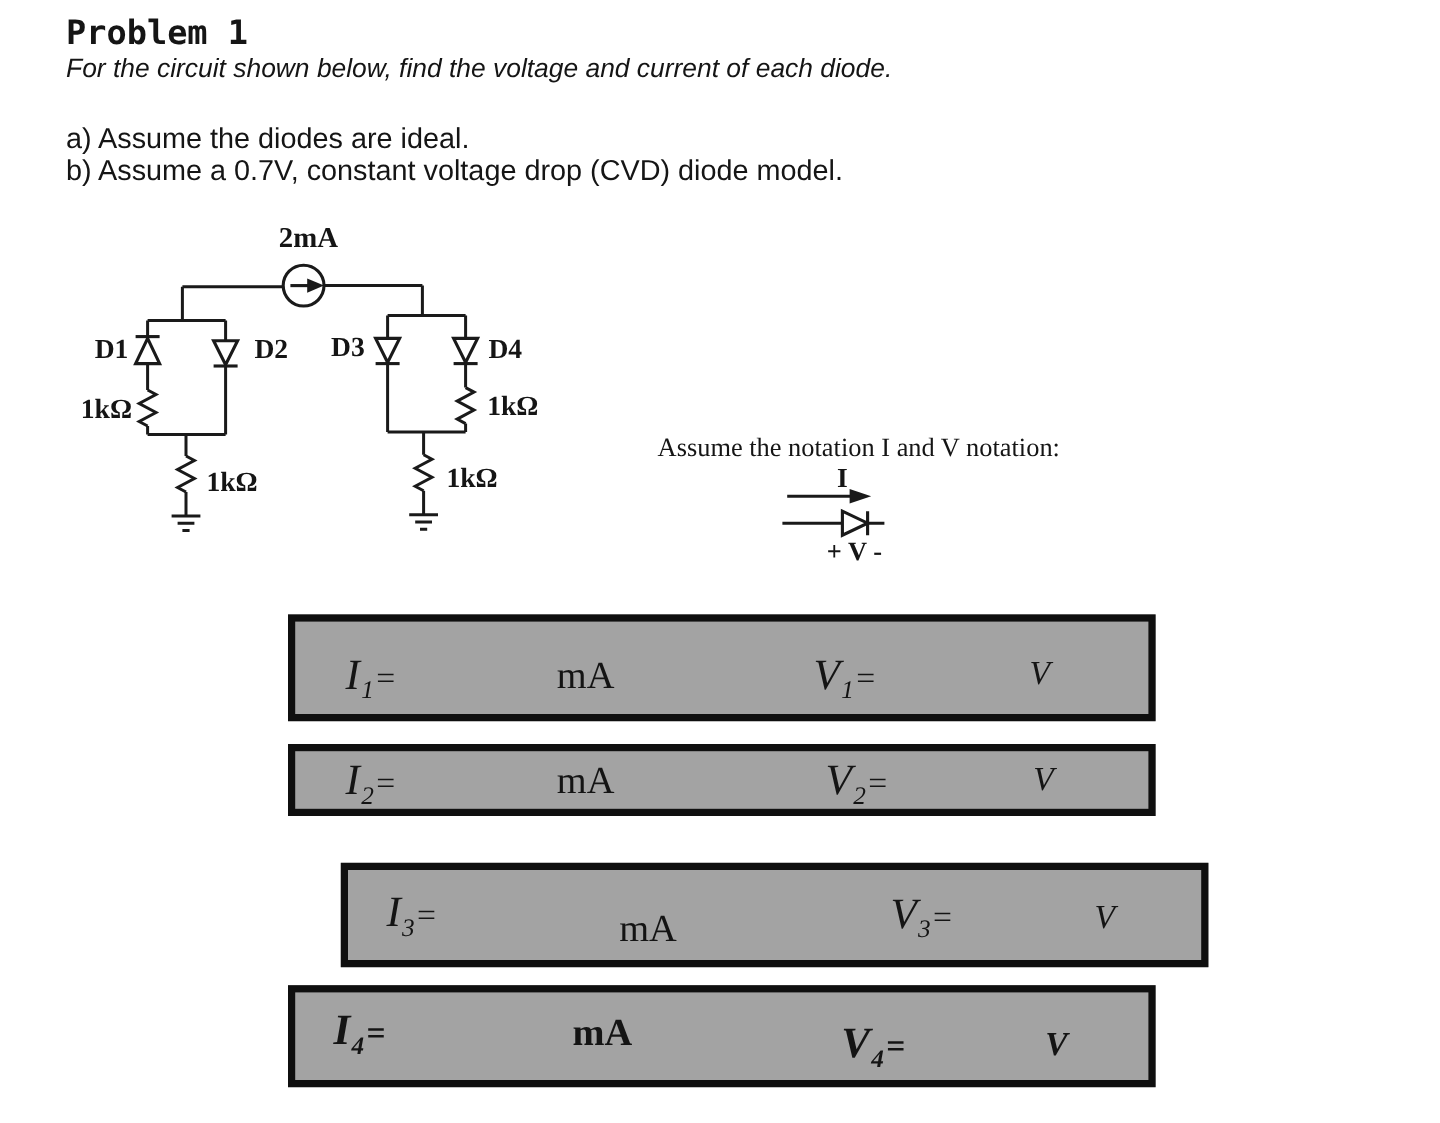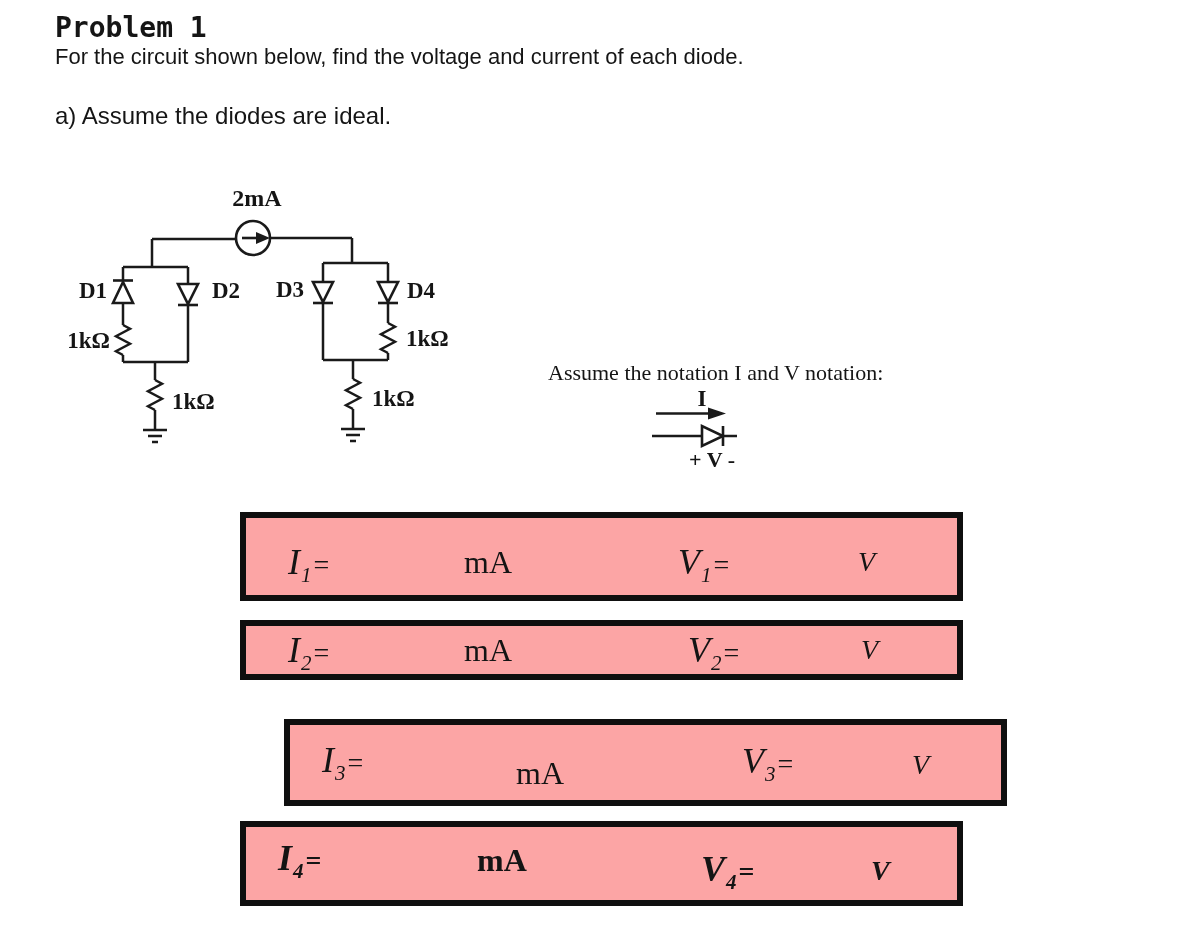--- a/index.html
+++ b/index.html
@@ -1,32 +1,32 @@
 <!DOCTYPE html>
 <html><head>
 <meta charset="utf-8">
 <style>
   html,body{margin:0;padding:0;background:#ffffff;}
   .canvas{position:relative;width:1200px;height:936px;background:#ffffff;overflow:hidden;
           color:#151515;}
   .title{position:absolute;left:55px;top:13px;margin:0;
          font-family:"DejaVu Sans Mono",monospace;font-weight:bold;font-size:28px;line-height:1.1;}
   .subtitle{position:absolute;left:55px;top:44px;margin:0;
-            font-family:"Liberation Sans",sans-serif;font-size:22px;line-height:1.2;}
+            font-family:"Liberation Sans",sans-serif;font-size:22px;line-height:1.2;font-style:italic;}
   .item{position:absolute;left:55px;margin:0;
         font-family:"Liberation Sans",sans-serif;font-size:24px;line-height:1.2;}
   .item-a{top:102px;}
   .item-b{top:129px;}
   .circuit{position:absolute;left:60px;top:185px;}
   .circuit text{font-family:"Liberation Serif",serif;font-weight:bold;fill:#151515;}
   .notation-caption{position:absolute;left:548px;top:360px;margin:0;
             font-family:"Liberation Serif",serif;font-size:22px;line-height:1.15;}
   .notation{position:absolute;left:640px;top:382px;}
   .notation text{font-family:"Liberation Serif",serif;font-weight:bold;fill:#151515;}
-  .abox{position:absolute;left:240px;width:723px;border:6px solid #0f0f0f;background:#fca5a5;
+  .abox{position:absolute;left:240px;width:723px;border:6px solid #0f0f0f;background:#a3a3a3;
         box-sizing:border-box;padding-left:28px;}
   .row1{top:512px;height:89px;}
   .row2{top:620px;height:60px;}
   .row3{top:719px;height:87px;margin-left:44px;}
   .row4{top:821px;height:85px;font-weight:bold;}
   .cell{position:absolute;top:50%;transform:translateY(-50%);line-height:1;white-space:nowrap;
         font-family:"Liberation Serif",serif;color:#141414;}
   .var{font-style:italic;font-size:36px;}
   .sub{font-style:italic;font-size:21px;position:relative;top:8px;margin-left:1px;}
   .eq{font-size:28px;margin-left:2px;}
@@ -51,20 +51,21 @@
   .row4 .cell-vu{left:625px;transform:translateY(calc(-50% + 7px));}
 </style>
 </head>
 <body>
 
 <div class="canvas">
 
   <h1 class="title">Problem 1</h1>
   <p class="subtitle">For the circuit shown below, find the voltage and current of each diode.</p>
   <p class="item item-a">a) Assume the diodes are ideal.</p>
+  <p class="item item-b">b) Assume a 0.7V, constant voltage drop (CVD) diode model.</p>
 
   <svg class="circuit" width="420" height="265" viewBox="0 0 420 265">
 
     <path d="M92,54 H176 M210,53 H292 M92,54 V82 M63,82 H128 M63,82 V95.5 M63,118 V140
              M63,170 V177 M63,177 H128 M128,82 V99 M128,120 V177 M95,177 V195 M95,225 V245
              M292,53 V78 M263,78 H328 M263,78 V97 M263,118 V175 M328,78 V97 M328,118 V138
              M328,168 V175 M263,175 H328 M293,175 V194 M293,224 V244" fill="none" stroke="#1a1a1a" stroke-width="2.5"></path>
 
     <g>
       <circle cx="193" cy="53" r="17" fill="#ffffff" stroke="#1a1a1a" stroke-width="2.6"></circle>

